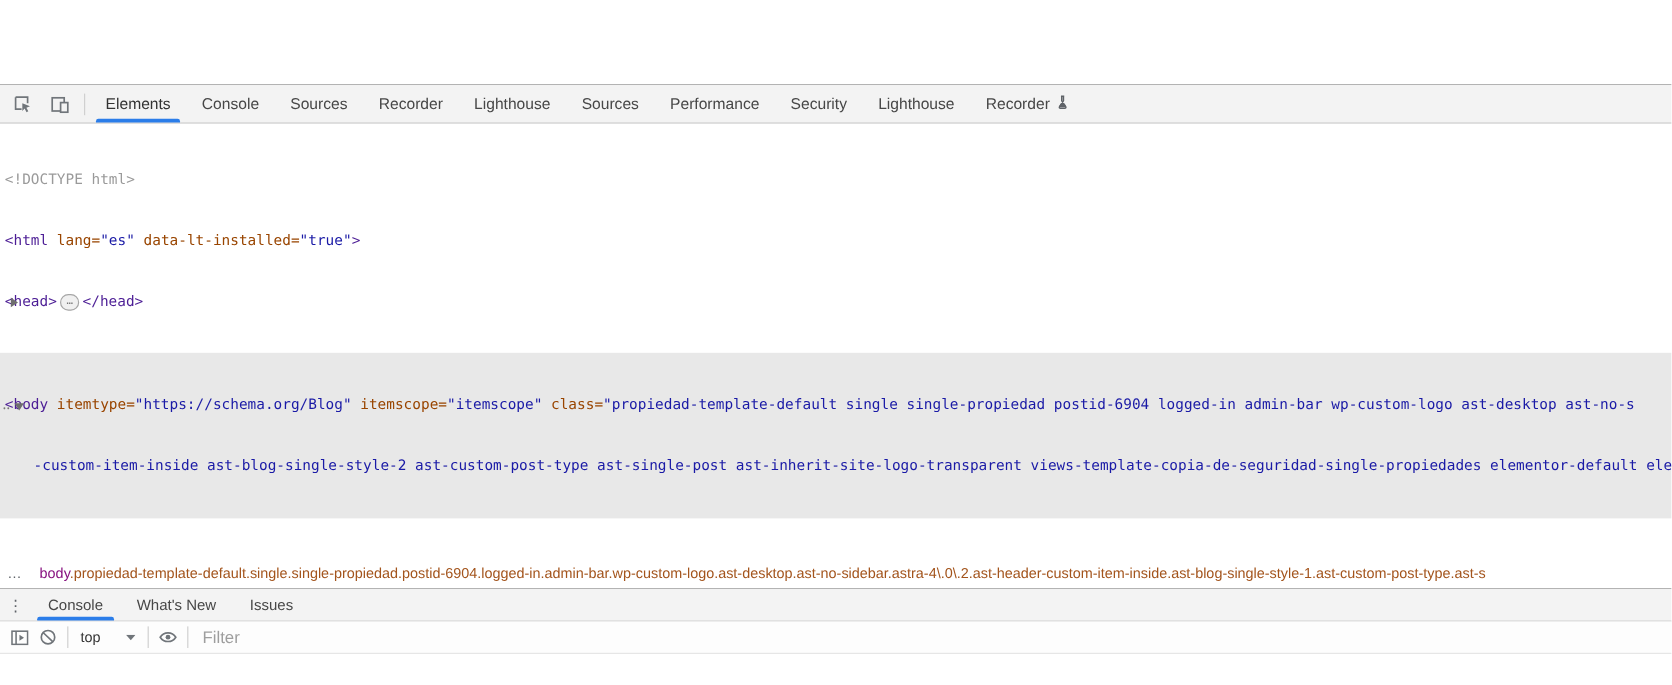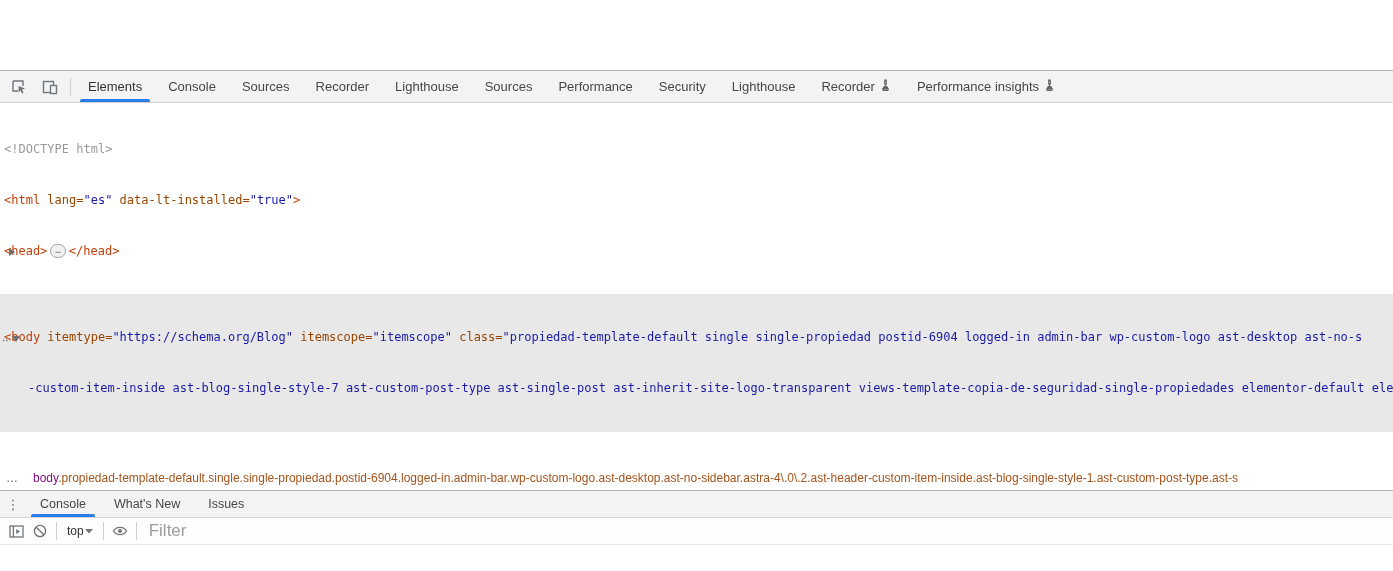--- a/index.html
+++ b/index.html
@@ -20,21 +20,21 @@
   .tab { position:relative; display:flex; align-items:center; gap:5px; padding:0 13px;
     font-size:13px; color:#474747; cursor:pointer; }
   .tab.active { color:#333; }
   .tab.active::after { content:""; position:absolute; left:5px; right:5px; bottom:0;
     height:3px; background:#2b7de9; border-radius:2px 2px 0 0; }
 
   
   .tree { padding-top:4px; font-size:12px; line-height:17px; color:#222; }
   .tline { padding-left:4px; position:relative; }
   .gray { color:#9a9a9a; }
-  .tag { color:#c2410c; }
+  .tag { color:#4c1d95; }
   .attr { color:#994500; }
   .val { color:#1a1aa6; }
   .arrow-r { position:absolute; left:9px; top:5px; width:0; height:0;
     border-left:6px solid #6e6e6e; border-top:4px solid transparent; border-bottom:4px solid transparent; }
   .arrow-d { position:absolute; left:12px; top:7px; width:0; height:0;
     border-top:6px solid #6e6e6e; border-left:4px solid transparent; border-right:4px solid transparent; }
   .dots-marker { position:absolute; left:2px; top:0; color:#777; }
   .ellipsis-pill { display:inline-block; border:1px solid #a6a6a6; background:#f0f0f0;
     color:#777; border-radius:8px; font-size:9px; line-height:9px; padding:1px 4px 2px;
     vertical-align:2px; margin:0 3px; cursor:pointer; }
@@ -52,23 +52,23 @@
     display:flex; align-items:stretch; }
   .kebab { width:26px; display:flex; align-items:center; justify-content:center;
     color:#5f6368; font-size:13px; cursor:pointer; }
   .dtab { position:relative; display:flex; align-items:center; padding:0 14px;
     font-size:12.5px; color:#474747; cursor:pointer; }
   .dtab.active::after { content:""; position:absolute; left:5px; right:5px; bottom:0;
     height:3px; background:#2b7de9; border-radius:2px 2px 0 0; }
 
   .ctoolbar { height:27px; background:#fdfdfd; border-bottom:1px solid #e6e6e6;
     display:flex; align-items:center; padding-left:4px; }
-  .ctx { display:flex; align-items:center; gap:1px; font-size:12px; color:#333;
+  .ctx { display:flex; align-items:center; gap:21px; font-size:12px; color:#333;
     padding:0 6px; cursor:pointer; }
-  .filter-input { border:none; outline:none; font-size:17px; color:#404040; width:300px;
+  .filter-input { border:none; outline:none; font-size:14px; color:#404040; width:300px;
     margin-left:8px; background:transparent; }
   .filter-input::placeholder { color:#9e9e9e; }
 
   
   .cmsg { position:relative; font-size:12px; line-height:15px; border-bottom:1px solid #f0f0f0; }
   .msg-log { padding:6px 0 5px; color:#222; }
 </style>
 </head>
 <body>
 
@@ -122,38 +122,29 @@
       </div>
     <div class="tab">
       <span>Recorder</span>
       <span>
         <svg width="11" height="12" viewBox="0 0 12 13">
             <path d="M4.5 1.2 h3 M5.2 1.2 v4.2 L8.9 11 a0.9 0.9 0 0 1 -0.8 1.3 H3.9 a0.9 0.9 0 0 1 -0.8 -1.3 L6.8 5.4 V1.2" fill="none" stroke="#5f6368" stroke-width="1.3"></path>
             <path d="M4 8 h4 l1.2 2.6 a0.6 0.6 0 0 1 -0.5 0.9 H3.3 a0.6 0.6 0 0 1 -0.5 -0.9 Z" fill="#5f6368"></path>
           </svg>
       </span>
     </div>
-    <div class="tab">
-      <span>Performance insights</span>
-      <span>
-        <svg width="11" height="12" viewBox="0 0 12 13">
-            <path d="M4.5 1.2 h3 M5.2 1.2 v4.2 L8.9 11 a0.9 0.9 0 0 1 -0.8 1.3 H3.9 a0.9 0.9 0 0 1 -0.8 -1.3 L6.8 5.4 V1.2" fill="none" stroke="#5f6368" stroke-width="1.3"></path>
-            <path d="M4 8 h4 l1.2 2.6 a0.6 0.6 0 0 1 -0.5 0.9 H3.3 a0.6 0.6 0 0 1 -0.5 -0.9 Z" fill="#5f6368"></path>
-          </svg>
-      </span>
-    </div>
   </div>
 
   <div class="tree mono">
     <div class="tline"><span class="gray">&lt;!DOCTYPE html&gt;</span></div>
     <div class="tline"><span class="tag">&lt;html</span><span class="attr"> lang=</span><span class="val">"es"</span><span class="attr"> data-lt-installed=</span><span class="val">"true"</span><span class="tag">&gt;</span></div>
     <div class="tline"><span class="arrow-r"></span><span class="tag">&lt;head&gt;</span><span class="ellipsis-pill">…</span><span class="tag">&lt;/head&gt;</span></div>
     <div class="selrow">
       <div class="tline"><span class="dots-marker">‥</span><span class="arrow-d"></span><span class="tag">&lt;body</span><span class="attr"> itemtype=</span><span class="val">"https://schema.org/Blog"</span><span class="attr"> itemscope=</span><span class="val">"itemscope"</span><span class="attr"> class=</span><span class="val">"propiedad-template-default single single-propiedad postid-6904 logged-in admin-bar wp-custom-logo ast-desktop ast-no-s</span></div>
-      <div class="tline wrap2"><span class="val">-custom-item-inside ast-blog-single-style-7 ast-custom-post-type ast-single-post ast-inherit-site-logo-transparent views-template-copia-de-seguridad-single-propiedades elementor-default ele</span></div>
+      <div class="tline wrap2"><span class="val">-custom-item-inside ast-blog-single-style-2 ast-custom-post-type ast-single-post ast-inherit-site-logo-transparent views-template-copia-de-seguridad-single-propiedades elementor-default ele</span></div>
     </div>
   </div>
   <div class="crumbs">
     <span class="crumb-ell">…</span>
     <span><span class="crumb-tag">body</span><span class="crumb-classes">.propiedad-template-default.single.single-propiedad.postid-6904.logged-in.admin-bar.wp-custom-logo.ast-desktop.ast-no-sidebar.astra-4\.0\.2.ast-header-custom-item-inside.ast-blog-single-style-1.ast-custom-post-type.ast-s</span></span>
   </div>
 
   <div class="drawer">
     <div class="drawer-tabs">
       <div class="kebab">⋮</div>

